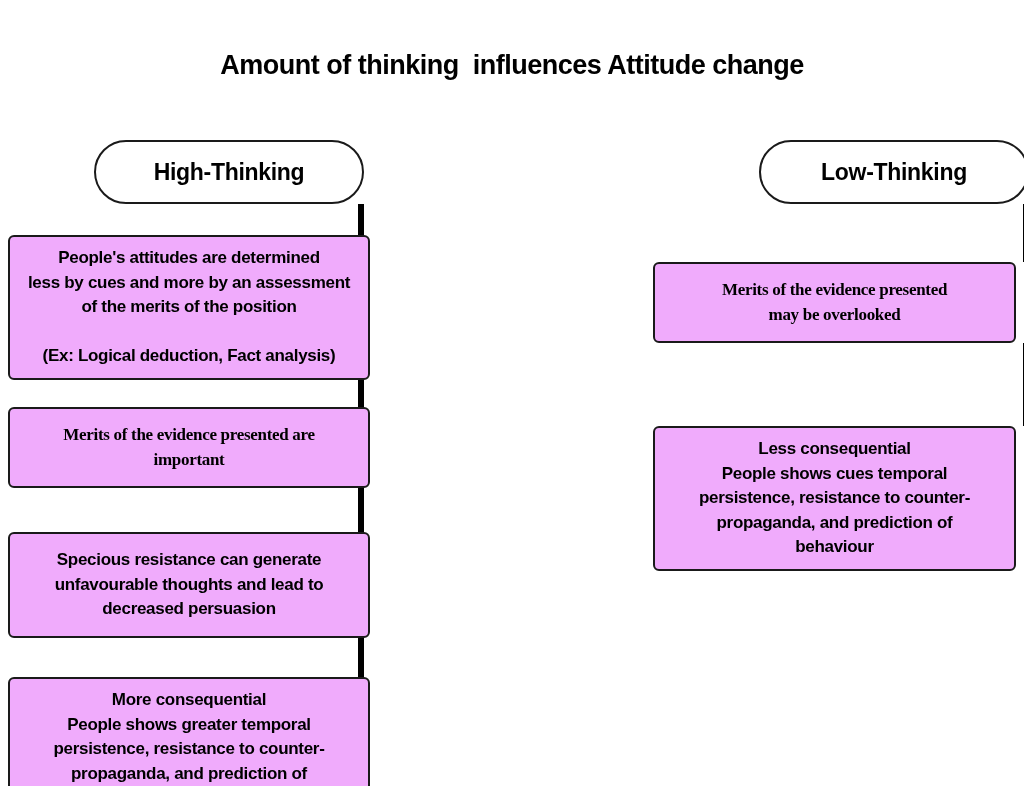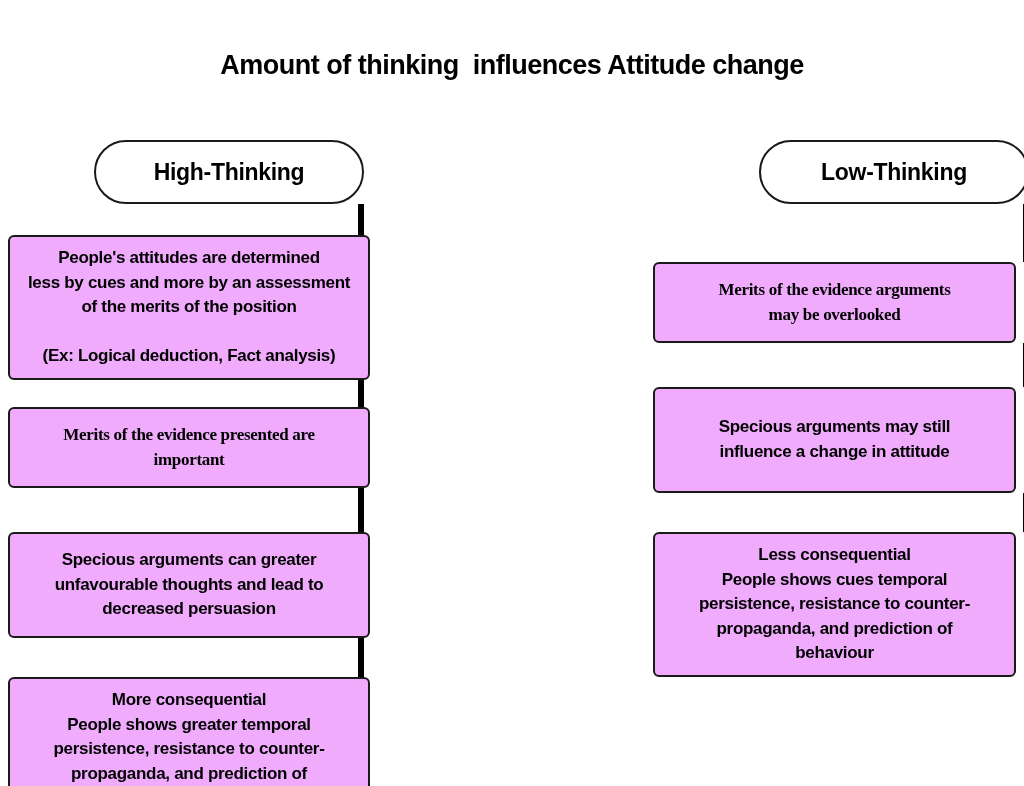--- a/index.html
+++ b/index.html
@@ -116,49 +116,45 @@
 
 (Ex: Logical deduction, Fact analysis)</span>
     </div>
     <div class="connector c27"></div>
     <div class="box h81">
       <span class="box-text">Merits of the evidence presented are
 important</span>
     </div>
     <div class="connector c44"></div>
     <div class="box h106">
-      <span class="box-text">Specious arguments can greater
+      <span class="box-text">Specious resistance can generate
 unfavourable thoughts and lead to
 decreased persuasion</span>
     </div>
     <div class="connector c39"></div>
     <div class="box h145">
       <span class="box-text">More consequential
 People shows greater temporal
 persistence, resistance to counter-
 propaganda, and prediction of
 behaviour</span>
     </div>
   </div>
 
   <div class="column col-right">
     <div class="pill">
       <span class="pill-text">Low-Thinking</span>
     </div>
     <div class="connector c31"></div>
     <div class="connector c27"></div>
     <div class="box h81">
-      <span class="box-text">Merits of the evidence arguments
+      <span class="box-text">Merits of the evidence presented
 may be overlooked</span>
     </div>
     <div class="connector c44"></div>
-    <div class="box h106">
-      <span class="box-text">Specious arguments may still
-influence a change in attitude</span>
-    </div>
     <div class="connector c39"></div>
     <div class="box h145">
       <span class="box-text">Less consequential
 People shows cues temporal
 persistence, resistance to counter-
 propaganda, and prediction of
 behaviour</span>
     </div>
   </div>
 

